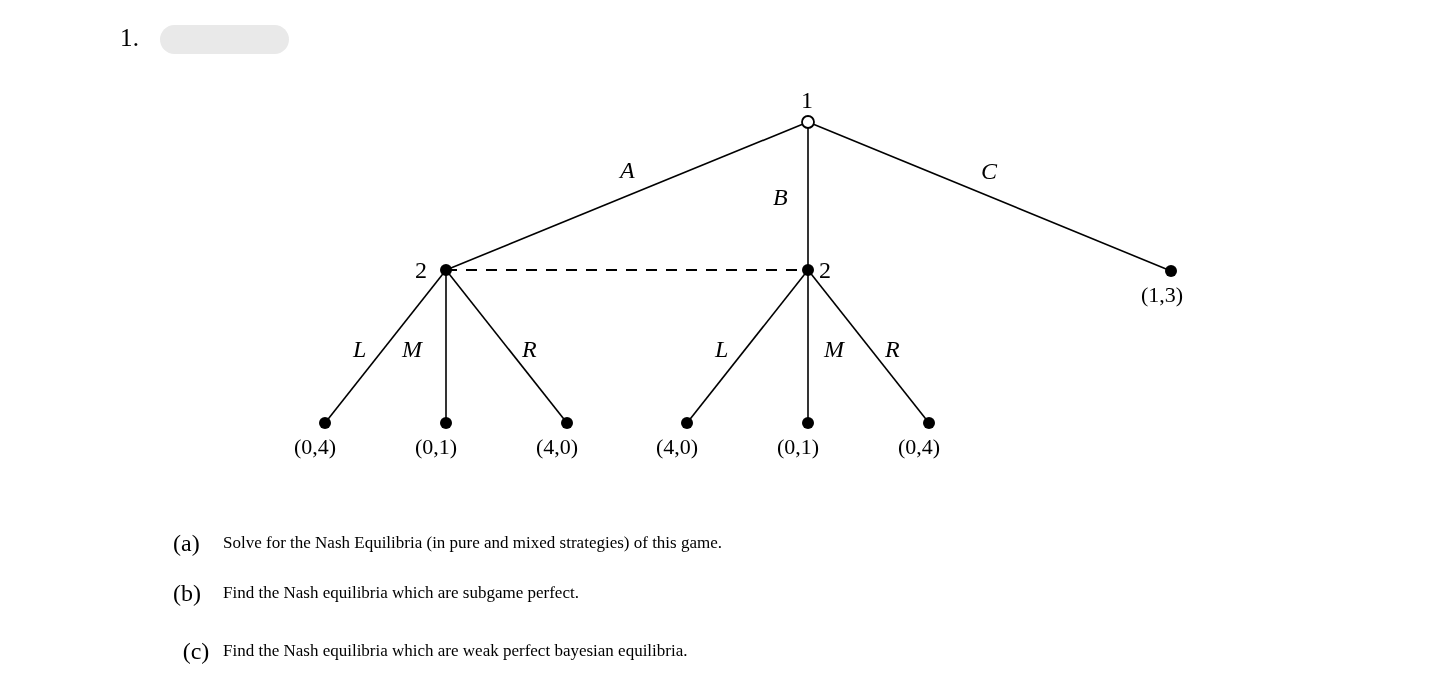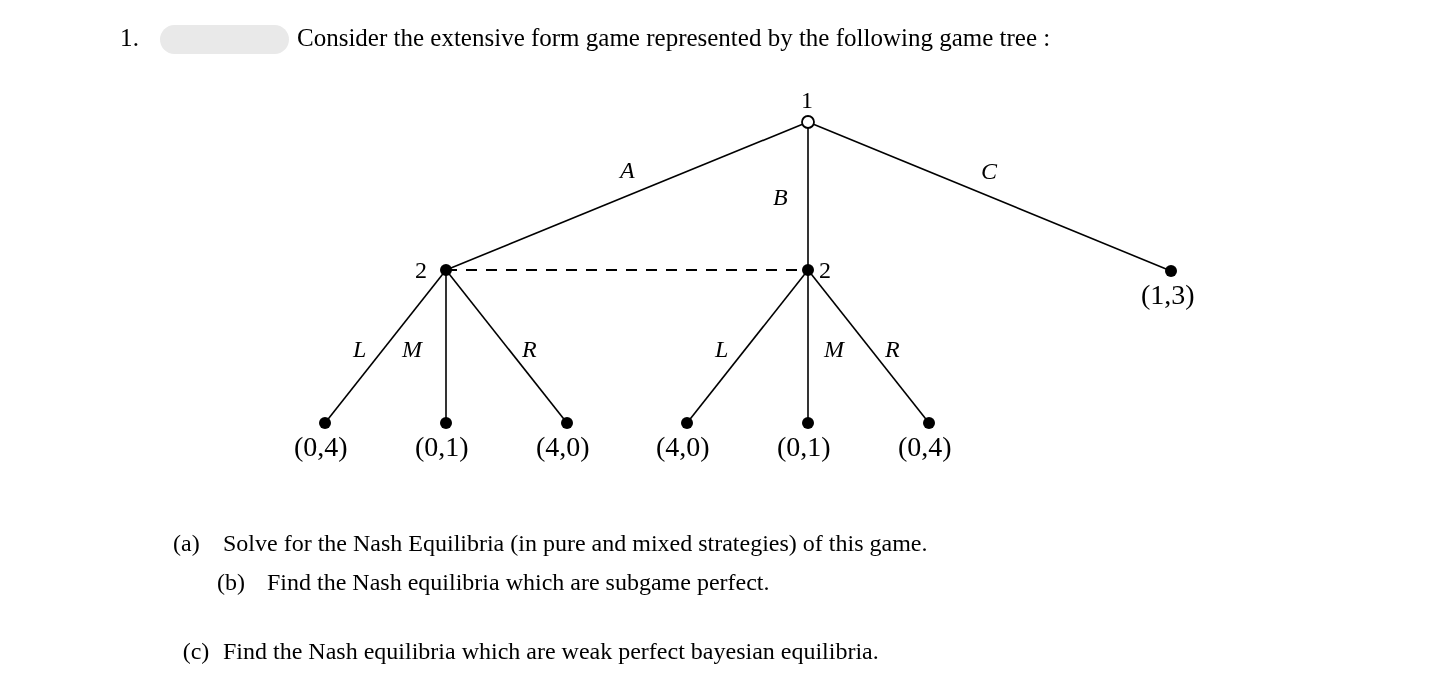--- a/index.html
+++ b/index.html
@@ -67,21 +67,21 @@
     position: absolute;
     font-size: 23px;
     line-height: 23px;
     white-space: nowrap;
   }
   .tree-label.italic {
     font-style: italic;
     font-size: 24px;
   }
   .tree-label.payoff {
-    font-size: 28px;
+    font-size: 22px;
   }
   .tree-label.player {
     font-size: 24px;
   }
 
   
   #subquestions {
     position: absolute;
     left: 0;
     top: 508px;
@@ -95,32 +95,31 @@
   }
   .subquestion-marker {
     display: inline-block;
     width: 46px;
     font-size: 24px;
     line-height: 34px;
     vertical-align: top;
   }
   .subquestion-text {
     display: inline-block;
-    font-size: 24px;
+    font-size: 17px;
     line-height: 34px;
     vertical-align: top;
   }
 </style>
 </head>
 <body>
 
 <div id="question-header">
   <span id="question-number">1.</span>
   <span id="redaction-box"></span>
-  <span id="question-prompt">Consider the extensive form game represented by the following game tree :</span>
 </div>
 
 <div id="game-tree">
 
   <svg id="tree-svg" width="1452" height="420">
 
     <line x1="808" y1="44" x2="446" y2="192" stroke="#000" stroke-width="1.6"></line>
     <line x1="808" y1="44" x2="808" y2="192" stroke="#000" stroke-width="1.6"></line>
     <line x1="808" y1="44" x2="1171" y2="193" stroke="#000" stroke-width="1.6"></line>
 
@@ -172,21 +171,21 @@
   <span class="tree-label payoff" style="left:777px; top:357px;">(0,1)</span>
   <span class="tree-label payoff" style="left:898px; top:357px;">(0,4)</span>
   <span class="tree-label payoff" style="left:1141px; top:205px;">(1,3)</span>
 </div>
 
 <div id="subquestions">
   <div class="subquestion-row" style="top:18px;">
     <span class="subquestion-marker">(a)</span>
     <span class="subquestion-text">Solve for the Nash Equilibria (in pure and mixed strategies) of this game.</span>
   </div>
-  <div class="subquestion-row" style="top:57px;margin-left:44px;">
+  <div class="subquestion-row" style="top:68px;">
     <span class="subquestion-marker">(b)</span>
     <span class="subquestion-text">Find the Nash equilibria which are subgame perfect.</span>
   </div>
   <div class="subquestion-row" style="top:126px;text-align:center;">
     <span class="subquestion-marker">(c)</span>
     <span class="subquestion-text">Find the Nash equilibria which are weak perfect bayesian equilibria.</span>
   </div>
 </div>
 
 </body></html>

